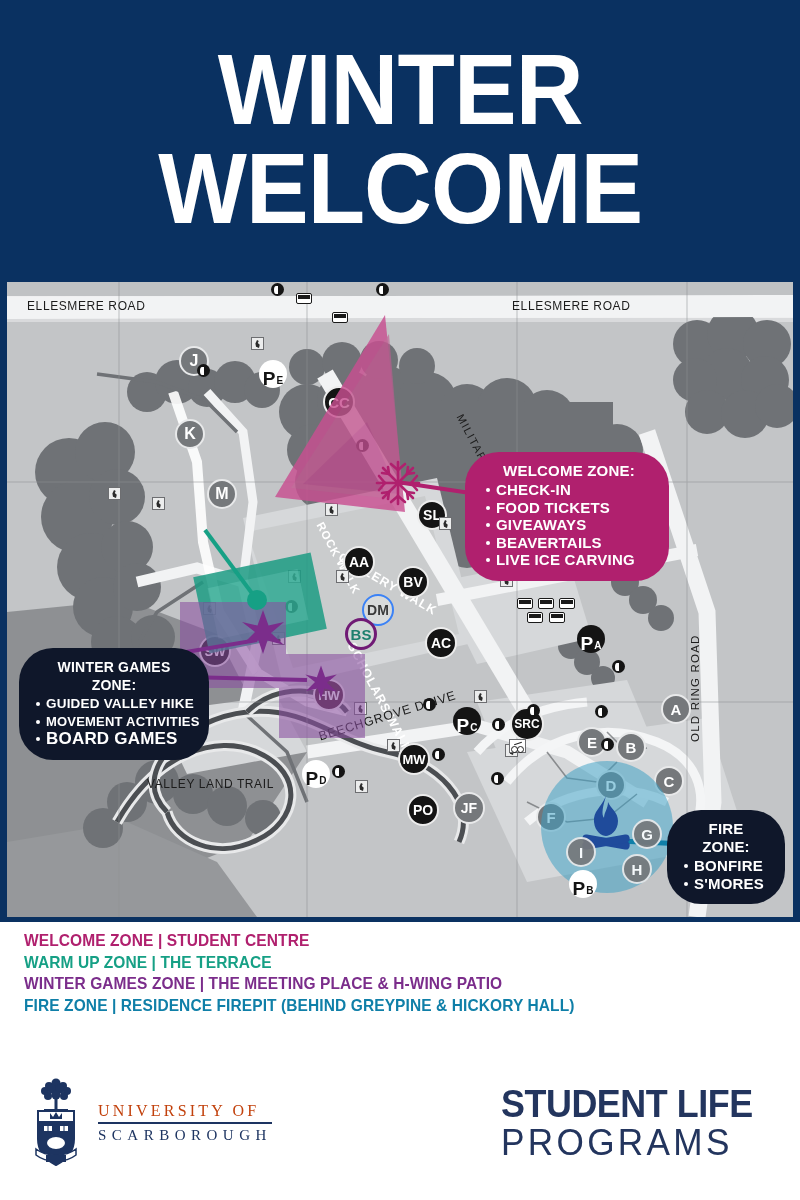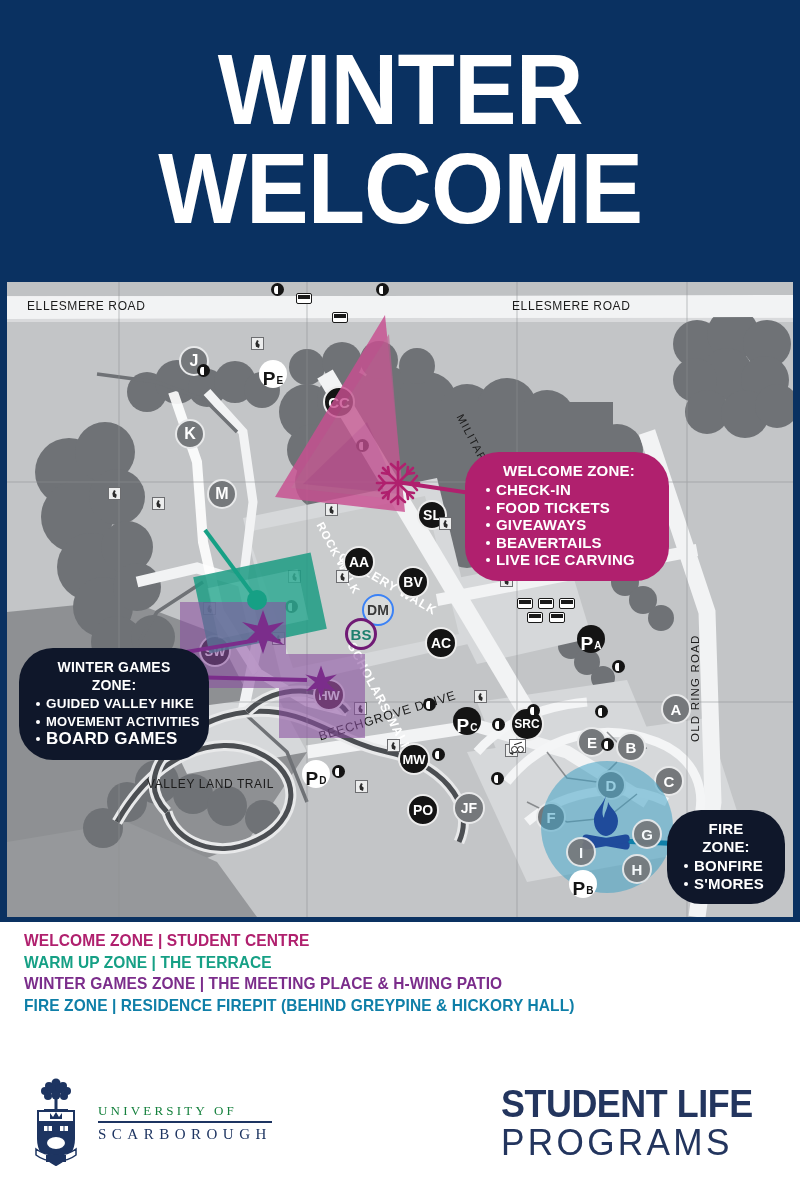--- a/index.html
+++ b/index.html
@@ -138,21 +138,21 @@
   .lg-warm{color:#16a085;}
   .lg-games{color:#7b2d8b;}
   .lg-fire{color:#0f7fa8;}
 
   
   .footer{position:absolute;left:0;top:1055px;width:800px;height:145px;background:#fff;}
   .utlogo{position:absolute;left:28px;top:22px;display:flex;align-items:center;}
   .crest{position:relative;width:56px;height:92px;}
   .ut-text{margin-left:14px;}
   .ut-uni{
-    font-family:"Liberation Serif",serif;color:#15803d;font-size:13px;
+    font-family:"Liberation Serif",serif;color:#c2410c;font-size:16px;
     letter-spacing:3.2px;margin-bottom:1px;
   }
   .ut-tor{
     font-family:"Liberation Serif",serif;color:#1d3461;font-size:40px;
     letter-spacing:1px;line-height:42px;
   }
   .ut-rule{height:1.5px;background:#1d3461;margin:2px 0 3px 0;width:100%;}
   .ut-scar{
     font-family:"Liberation Serif",serif;color:#1d3461;font-size:15px;
     letter-spacing:5.5px;text-align:center;

